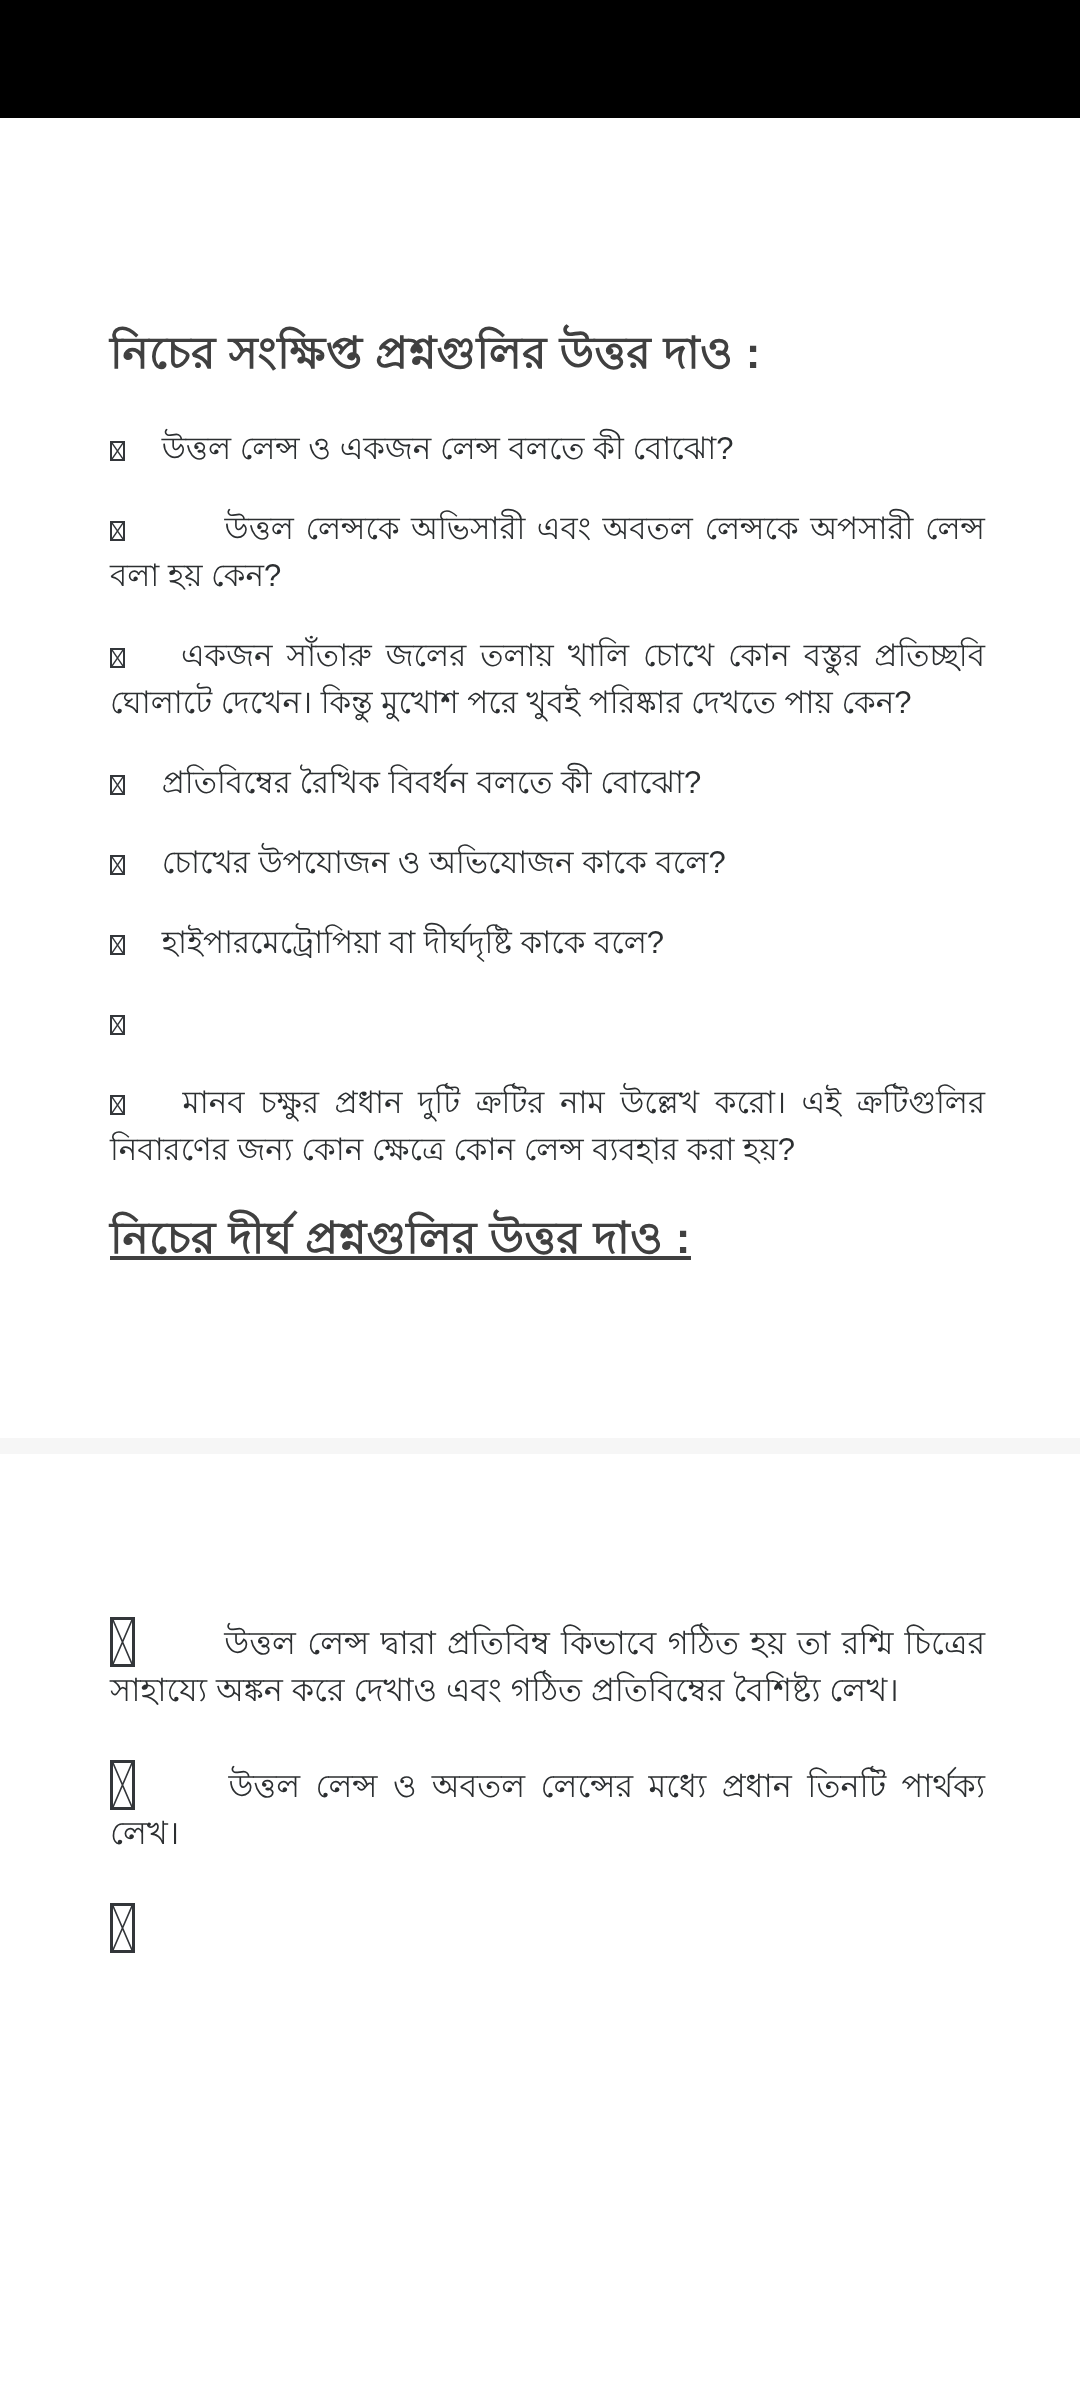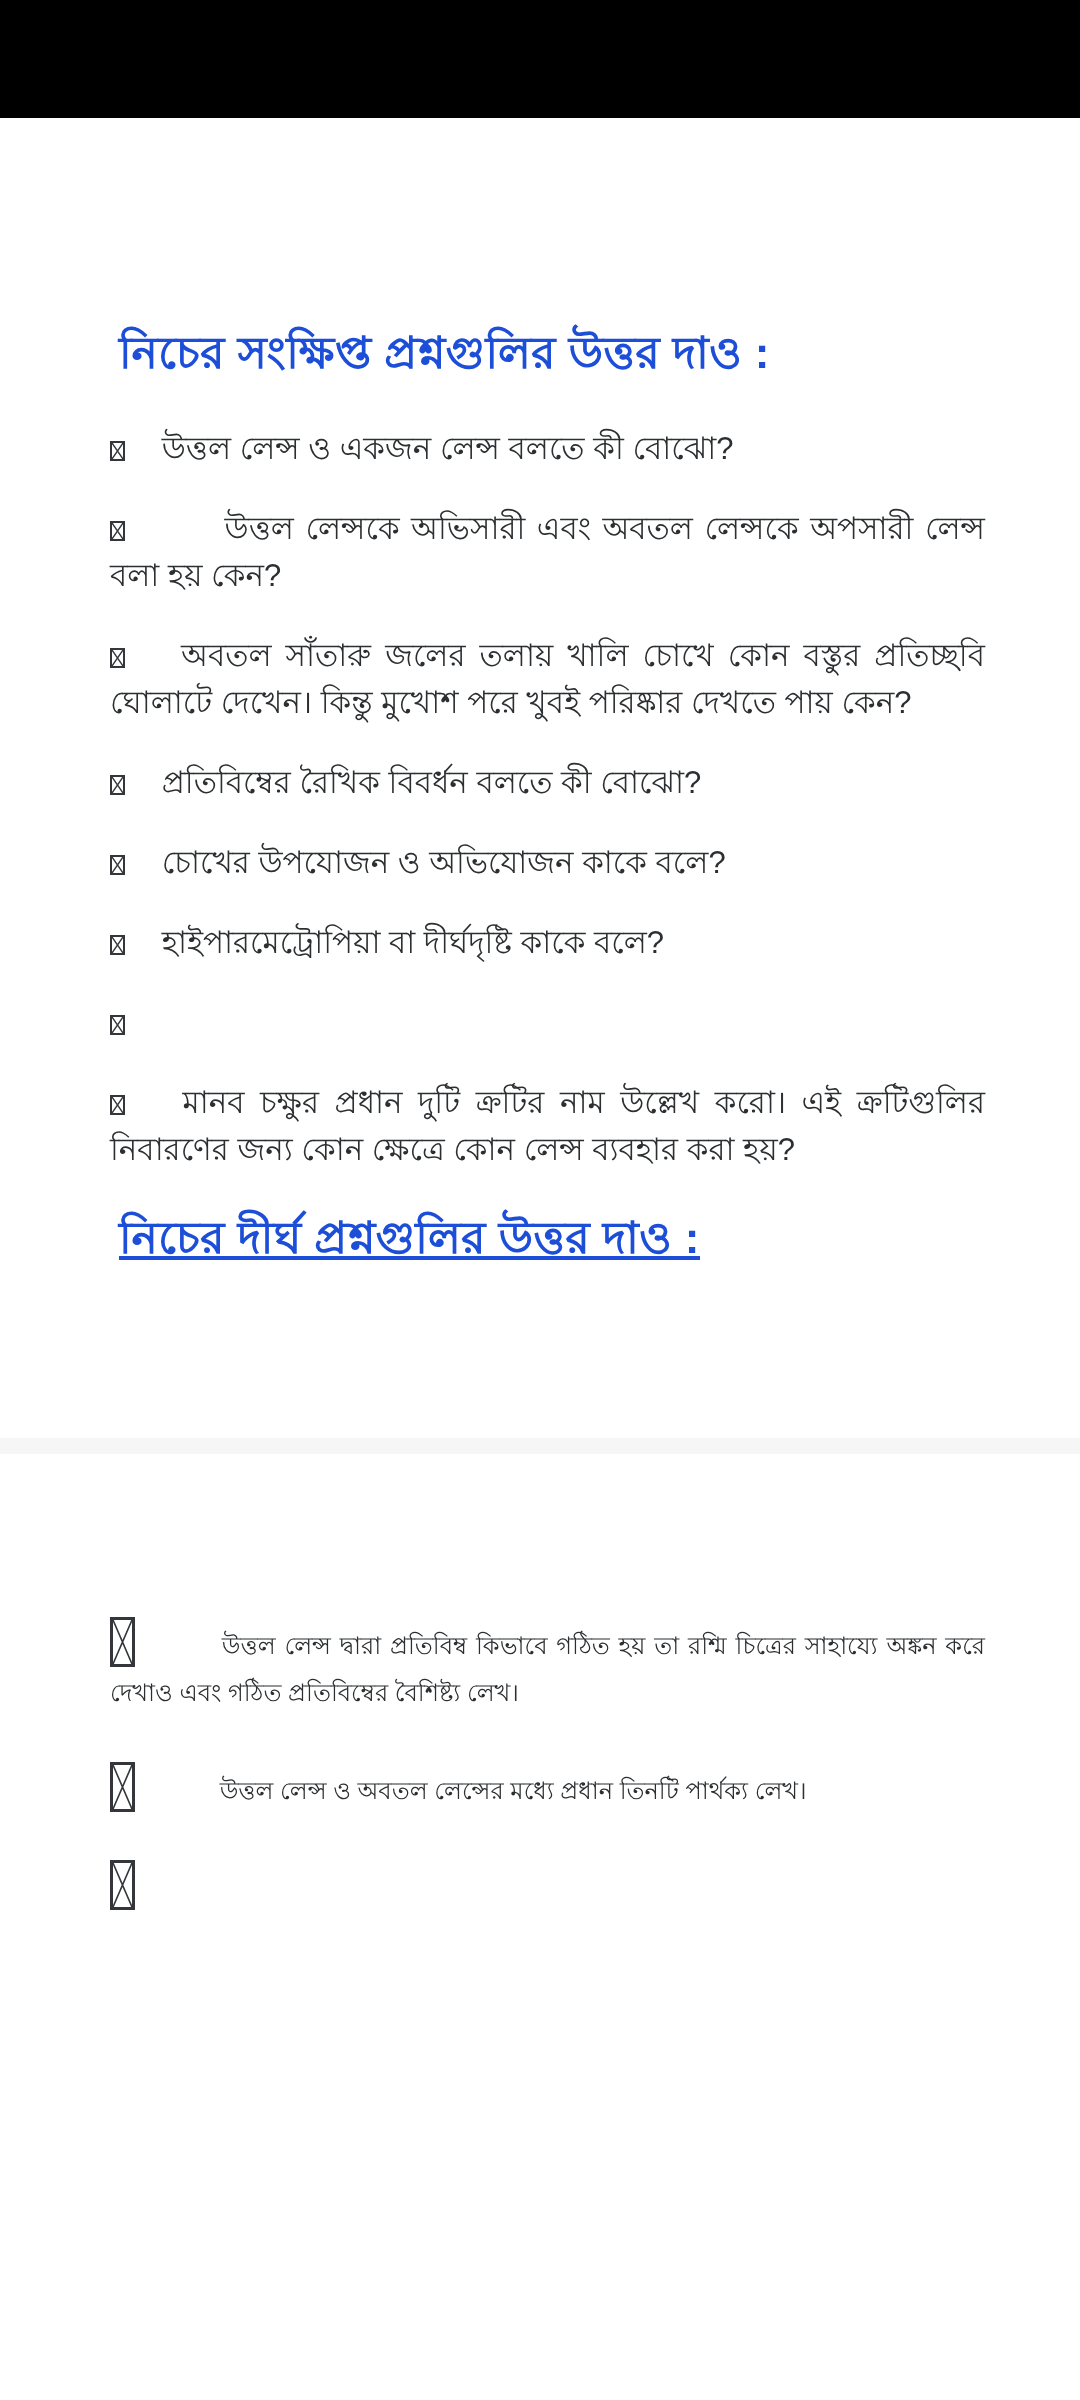--- a/index.html
+++ b/index.html
@@ -20,38 +20,38 @@
     height: 118px;
     background: #000000;
   }
   .content {
     padding: 0 95px 0 110px;
   }
   .section-heading {
     font-size: 44px;
     line-height: 64px;
     font-weight: 700;
-    color: #1d4ed8;
-    margin: 9px;
+    color: #404040;
+    margin: 0;
     letter-spacing: 0.5px;
   }
   .heading-short { margin-top: 203px; }
   .heading-long  { margin-top: 28px; text-decoration: underline; }
 
   .qlist { margin-top: 40px; }
 
   p.q {
     font-size: 31px;
     line-height: 47px;
     margin: 0 0 33px 0;
     text-align: justify;
     color: #2c2f31;
   }
   p.lq {
-    font-size: 24px;
+    font-size: 32px;
     line-height: 47px;
     margin: 0 0 46px 0;
     text-align: justify;
     color: #2c2f31;
   }
   p.last { margin-bottom: 0; }
 
   
   .bullet-sm {
     display: inline-block;
@@ -105,21 +105,21 @@
           </svg></span> <span>উত্তল লেন্স ও একজন লেন্স বলতে কী বোঝো?</span></p>
 
 
 
     <p class="q gap-lg"><span class="bullet-sm"><svg viewBox="0 0 10 10" preserveAspectRatio="none">
             <path d="M0 0 L10 10 M10 0 L0 10" stroke="#33363a" stroke-width="1.4" vector-effect="non-scaling-stroke" fill="none"></path>
           </svg></span> <span>উত্তল লেন্সকে অভিসারী এবং অবতল লেন্সকে অপসারী লেন্স বলা হয় কেন?</span></p>
 
     <p class="q gap-md"><span class="bullet-sm"><svg viewBox="0 0 10 10" preserveAspectRatio="none">
             <path d="M0 0 L10 10 M10 0 L0 10" stroke="#33363a" stroke-width="1.4" vector-effect="non-scaling-stroke" fill="none"></path>
-          </svg></span> <span>অবতল সাঁতারু জলের তলায় খালি চোখে কোন বস্তুর প্রতিচ্ছবি ঘোলাটে দেখেন। কিন্তু মুখোশ পরে খুবই পরিষ্কার দেখতে পায় কেন?</span></p>
+          </svg></span> <span>একজন সাঁতারু জলের তলায় খালি চোখে কোন বস্তুর প্রতিচ্ছবি ঘোলাটে দেখেন। কিন্তু মুখোশ পরে খুবই পরিষ্কার দেখতে পায় কেন?</span></p>
 
     <p class="q"><span class="bullet-sm"><svg viewBox="0 0 10 10" preserveAspectRatio="none">
             <path d="M0 0 L10 10 M10 0 L0 10" stroke="#33363a" stroke-width="1.4" vector-effect="non-scaling-stroke" fill="none"></path>
           </svg></span> <span>প্রতিবিম্বের রৈখিক বিবর্ধন বলতে কী বোঝো?</span></p>
 
     <p class="q"><span class="bullet-sm"><svg viewBox="0 0 10 10" preserveAspectRatio="none">
             <path d="M0 0 L10 10 M10 0 L0 10" stroke="#33363a" stroke-width="1.4" vector-effect="non-scaling-stroke" fill="none"></path>
           </svg></span> <span>চোখের উপযোজন ও অভিযোজন কাকে বলে?</span></p>
 
     <p class="q"><span class="bullet-sm"><svg viewBox="0 0 10 10" preserveAspectRatio="none">

